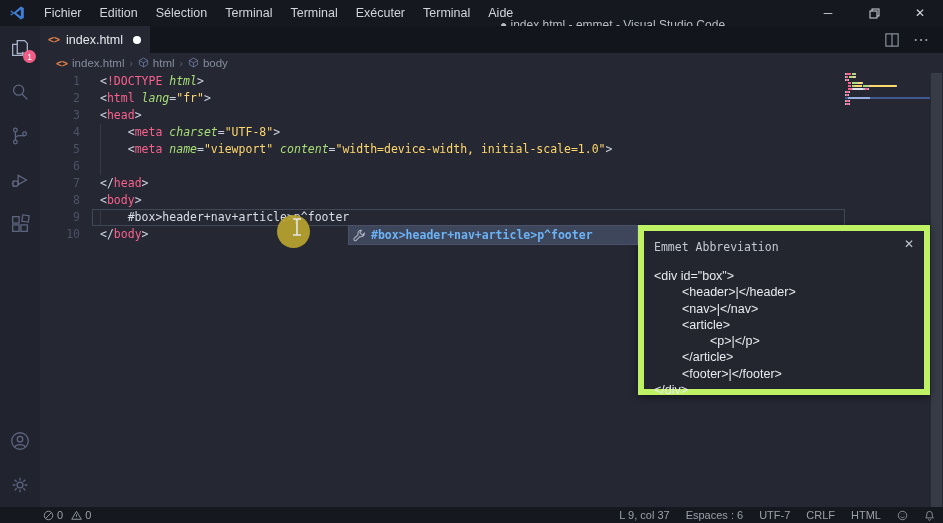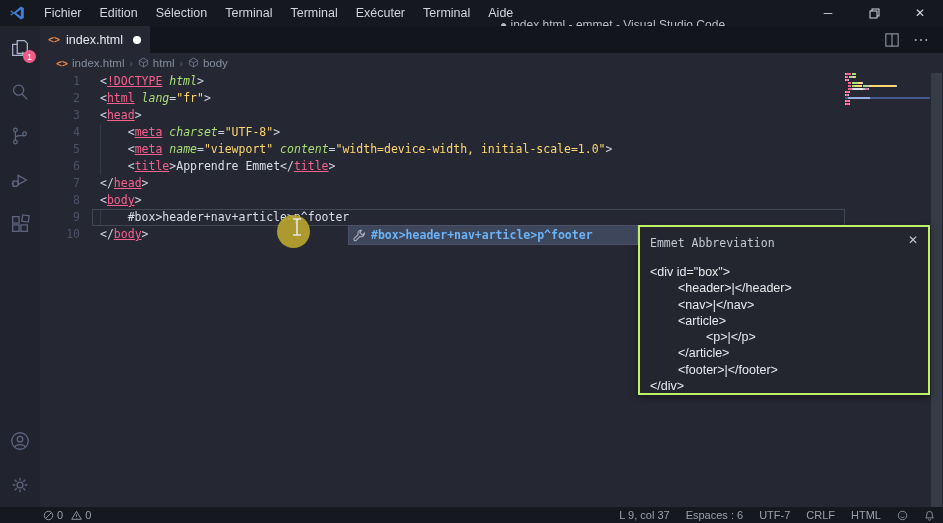--- a/index.html
+++ b/index.html
@@ -54,21 +54,21 @@
   
   #editor { position:absolute; left:40px; top:73px; right:0; bottom:16px; background:#252833;
             font-family:"DejaVu Sans Mono",monospace; font-size:11.5px; }
   #code-lines { position:absolute; left:0; top:0; right:0; }
   .code-row { position:relative; height:17px; line-height:17px; white-space:pre; }
   .gutter-num { position:absolute; left:0; width:40px; text-align:right; color:#4c5266; }
   .code-text { position:absolute; left:60px; }
   .code-row.current .line-box { position:absolute; left:52px; right:98px; top:0; bottom:0;
                                 border:1px solid #404757; }
   .tk-p { color:#ccd2e0; }
-  .tk-t { color:#f7618c;text-decoration:underline; }
+  .tk-t { color:#f7618c; }
   .tk-a { color:#a8df76; font-style:italic; }
   .tk-s { color:#ffd76d; }
   .tk-x { color:#d8dee9; }
   .indent-guide { position:absolute; width:1px; background:#343a48; left:60px; }
 
   
   #minimap { position:absolute; top:0; right:13px; width:85px; bottom:0; }
   .mm-row { height:2px; margin-bottom:1px; display:flex; position:relative; }
   .mm-seg { height:2px; }
   .mm-current { position:absolute; left:0; right:0; top:0; height:2px;
@@ -80,21 +80,21 @@
   
   #suggest { position:absolute; left:348px; top:225px; width:290px; height:20px;
              background:#3e465c; border:1px solid #4a5168; display:flex; align-items:center;
              gap:5px; padding:0 4px; z-index:40; }
   #suggest svg { width:13px; height:13px; flex:0 0 auto; color:#aeb4c2; }
   #suggest-label { font-family:"DejaVu Sans Mono",monospace; font-size:11.5px; color:#6cb3f5;
                    font-weight:bold; white-space:nowrap; }
 
   
   #docs { position:absolute; left:638px; top:225px; width:292px; height:170px;
-          background:#23262f; border:2px solid #bef264; z-index:39;
+          background:#23262f; border:6px solid #bef264; z-index:39;
           box-shadow:0 2px 8px rgba(0,0,0,.45); padding:9px 10px; }
   #docs-title { font-family:"DejaVu Sans Mono",monospace; font-size:11.5px; color:#c3c8d2; }
   #docs-close { position:absolute; right:10px; top:6px; color:#c3c8d2; font-size:12px; }
   #docs-body { margin-top:14px; font-size:12.5px; color:#e8eaee; line-height:16.3px;
                white-space:pre; }
 
   
   #cursor-halo { position:absolute; left:277px; top:215px; width:33px; height:33px;
                  border-radius:50%; background:#b7a42e; opacity:.92; z-index:60; }
   #ibeam { position:absolute; left:292px; top:218px; z-index:61; }
@@ -235,21 +235,21 @@
 
   <div id="editor">
     <div class="indent-guide" style="top:51px; height:51px;"></div>
     <div class="indent-guide" style="top:136px; height:17px;"></div>
     <div id="code-lines">
         <div class="code-row"><span class="gutter-num">1</span><span class="code-text"><span class="tk-p">&lt;</span><span class="tk-t">!DOCTYPE</span><span class="tk-x"> </span><span class="tk-a">html</span><span class="tk-p">&gt;</span></span></div>
         <div class="code-row"><span class="gutter-num">2</span><span class="code-text"><span class="tk-p">&lt;</span><span class="tk-t">html</span><span class="tk-x"> </span><span class="tk-a">lang</span><span class="tk-p">=</span><span class="tk-s">"fr"</span><span class="tk-p">&gt;</span></span></div>
         <div class="code-row"><span class="gutter-num">3</span><span class="code-text"><span class="tk-p">&lt;</span><span class="tk-t">head</span><span class="tk-p">&gt;</span></span></div>
         <div class="code-row"><span class="gutter-num">4</span><span class="code-text"><span class="tk-x">    </span><span class="tk-p">&lt;</span><span class="tk-t">meta</span><span class="tk-x"> </span><span class="tk-a">charset</span><span class="tk-p">=</span><span class="tk-s">"UTF-8"</span><span class="tk-p">&gt;</span></span></div>
         <div class="code-row"><span class="gutter-num">5</span><span class="code-text"><span class="tk-x">    </span><span class="tk-p">&lt;</span><span class="tk-t">meta</span><span class="tk-x"> </span><span class="tk-a">name</span><span class="tk-p">=</span><span class="tk-s">"viewport"</span><span class="tk-x"> </span><span class="tk-a">content</span><span class="tk-p">=</span><span class="tk-s">"width=device-width, initial-scale=1.0"</span><span class="tk-p">&gt;</span></span></div>
-        <div class="code-row"><span class="gutter-num">6</span><span class="code-text"><span class="tk-x">    </span><span class="tk-p">&lt;</span><span class="tk-t">title</span><span class="tk-p">&gt;</span><span class="tk-x">Apprendre Emmet</span><span class="tk-p">&lt;/</span><span class="tk-t">title</span><span class="tk-p">&gt;</span></span></div>
+        <div class="code-row"><span class="gutter-num">6</span></div>
         <div class="code-row"><span class="gutter-num">7</span><span class="code-text"><span class="tk-p">&lt;/</span><span class="tk-t">head</span><span class="tk-p">&gt;</span></span></div>
         <div class="code-row"><span class="gutter-num">8</span><span class="code-text"><span class="tk-p">&lt;</span><span class="tk-t">body</span><span class="tk-p">&gt;</span></span></div>
         <div class="code-row current"><div class="line-box"></div><span class="gutter-num">9</span><span class="code-text"><span class="tk-x">    #box&gt;header+nav+article&gt;p^footer</span></span></div>
         <div class="code-row"><span class="gutter-num">10</span><span class="code-text"><span class="tk-p">&lt;/</span><span class="tk-t">body</span><span class="tk-p">&gt;</span></span></div>
       </div>
     <div id="minimap">
         <div class="mm-row">
           <div class="mm-seg" style="margin-left: 0px; width: 0.7px; background: rgb(185, 191, 204);"></div>
           <div class="mm-seg" style="margin-left: 0px; width: 5.6px; background: rgb(247, 97, 140);"></div>
           <div class="mm-seg" style="margin-left: 0.7px; width: 0px; background: rgb(223, 227, 236);"></div>

